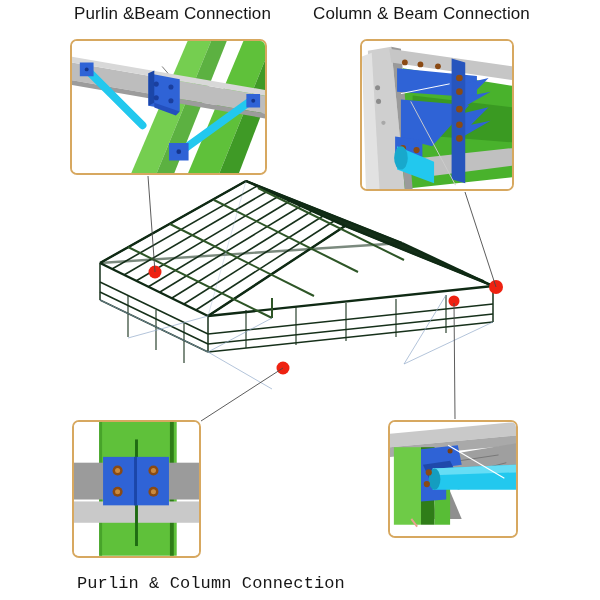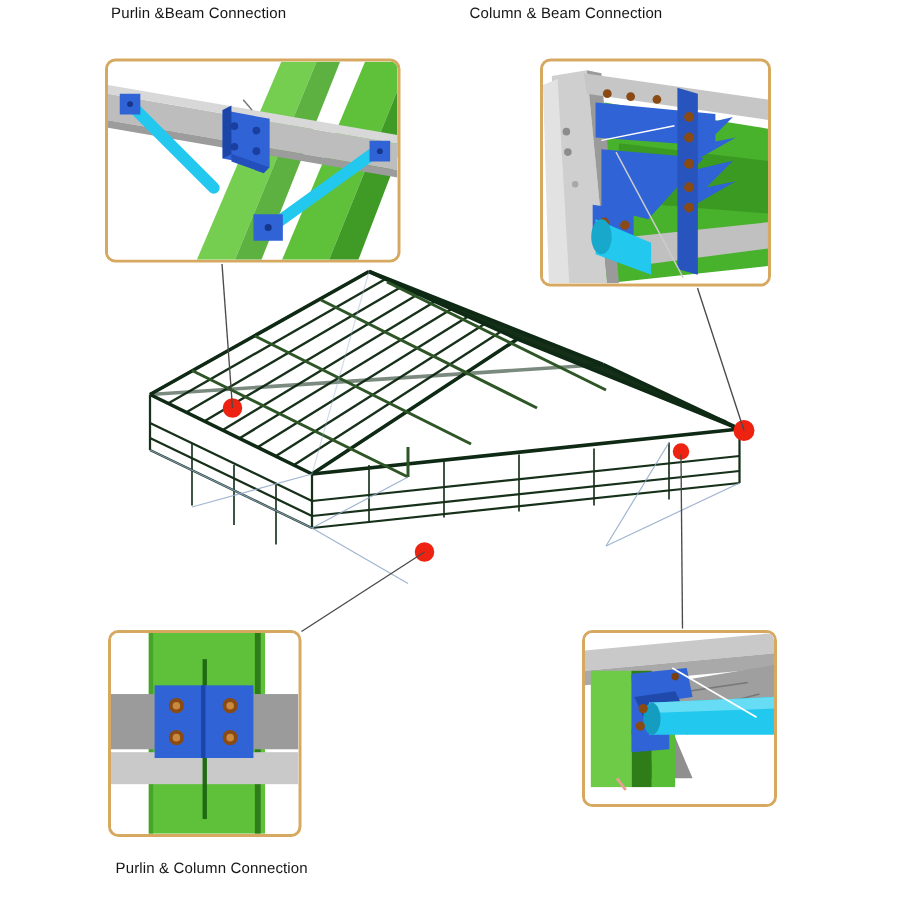--- a/index.html
+++ b/index.html
@@ -1,25 +1,25 @@
 <!DOCTYPE html>
 <html><head>
 <meta charset="utf-8">
 <style>
   html,body{margin:0;padding:0;background:#ffffff;}
   body{width:600px;height:600px;position:relative;overflow:hidden;
        font-family:"Liberation Sans",sans-serif;color:#1a1a1a;}
 
   .stage{position:absolute;inset:0;}
 
-  .caption{position:absolute;font-size:10px;letter-spacing:.1px;
+  .caption{position:absolute;font-size:17px;letter-spacing:.1px;
            white-space:nowrap;color:#161616;}
   #cap-tl{left:74px;  top:4px;}
   #cap-tr{left:313px; top:4px;text-align:right;}
-  #cap-bl{left:77px;  top:574px;}
+  #cap-bl{left:77px;  top:574px;font-family:Liberation Mono, monospace;}
   #cap-br{left:338px; top:574px;}
 
   .callout{position:absolute;border:2.5px solid #d7a860;border-radius:7px;
            background:#ffffff;overflow:hidden;box-sizing:border-box;}
   #box-tl{left:70px;  top:39px;  width:197px;height:136px;}
   #box-tr{left:360px; top:39px;  width:154px;height:152px;}
   #box-bl{left:72px;  top:420px; width:129px;height:138px;}
   #box-br{left:388px; top:420px; width:130px;height:118px;}
 
   .inner{position:absolute;inset:0;}

